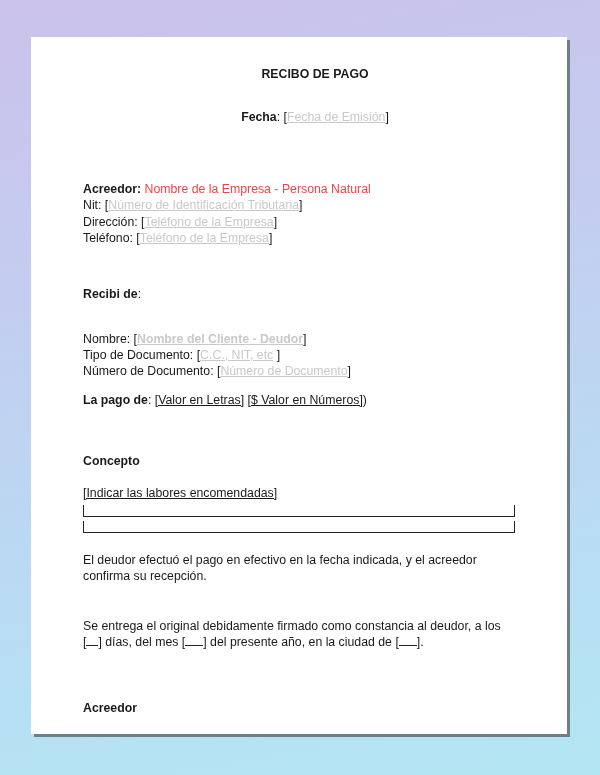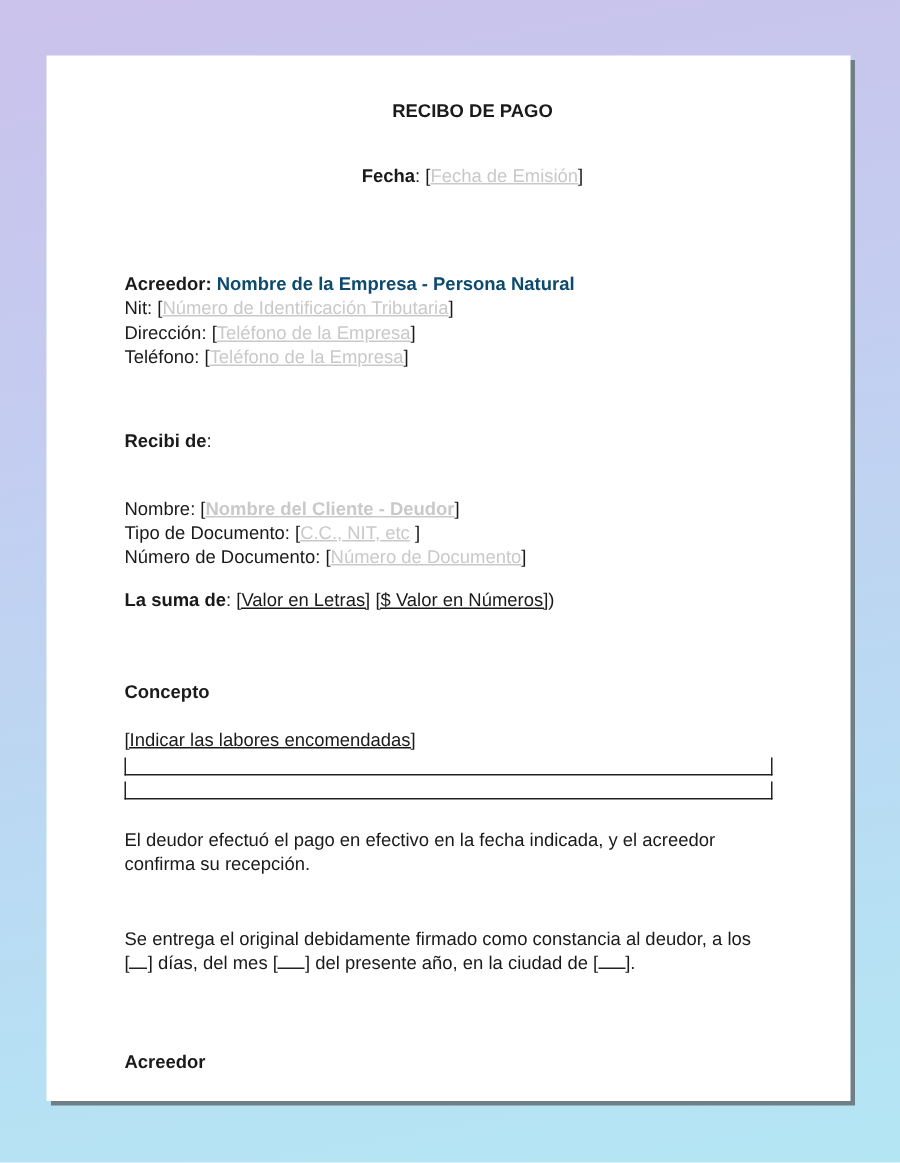--- a/index.html
+++ b/index.html
@@ -12,21 +12,21 @@
     position:absolute; left:31px; top:37px; width:536px; height:697px;
     background:#ffffff;
     box-shadow: 3px 3px 0 #6f7f86;
   }
   .line {
     position:absolute; left:52px; font-size:12.3px; line-height:16px; color:#1a1a1a; white-space:nowrap;
   }
   .center { left:0; width:536px; text-align:center;padding-left:16px; }
   b { font-weight:bold; }
   .ph { color:#c9c9c9; text-decoration:underline; text-decoration-color:#c9c9c9; }
-  .ph-bold { color:#0c4a6e; font-weight:bold; }
+  .ph-bold { color:#ef4444; font-weight:normal; }
   .ul { text-decoration:underline; }
   .fill {
     display:inline-block; border-bottom:1px solid #222; height:11px; vertical-align:baseline;
   }
   .bracket-line {
     position:absolute; left:52px; width:430px; height:11px;
     border-left:1px solid #222; border-right:1px solid #222; border-bottom:1px solid #222;
   }
   .sig-line { display:inline-block; width:98px; border-bottom:1px solid #222; height:12px; margin-left:4px; vertical-align:baseline; }
 </style>
@@ -64,21 +64,21 @@
     <span>Nombre</span>: [<span class="ph" style="font-weight:bold;">Nombre del Cliente - Deudor</span>]
   </div>
   <div class="line" style="top:310px;">
     <span>Tipo de Documento</span>: [<span class="ph">C.C., NIT, etc</span> ]
   </div>
   <div class="line" style="top:326px;">
     <span>Número de Documento</span>: [<span class="ph">Número de Documento</span>]
   </div>
 
   <div class="line" style="top:355px;">
-    <b>La suma de</b>: <span class="ul">[Valor en Letras]</span> <span class="ul">[$ Valor en Números]</span>)
+    <b>La pago de</b>: <span class="ul">[Valor en Letras]</span> <span class="ul">[$ Valor en Números]</span>)
   </div>
 
   <div class="line" style="top:416px;">
     <b>Concepto</b>
   </div>
   <div class="line" style="top:448px;">
     <span class="ul">[Indicar las labores encomendadas]</span>
   </div>
   <div class="bracket-line" style="top:468px;"></div>
   <div class="bracket-line" style="top:484px;"></div>

